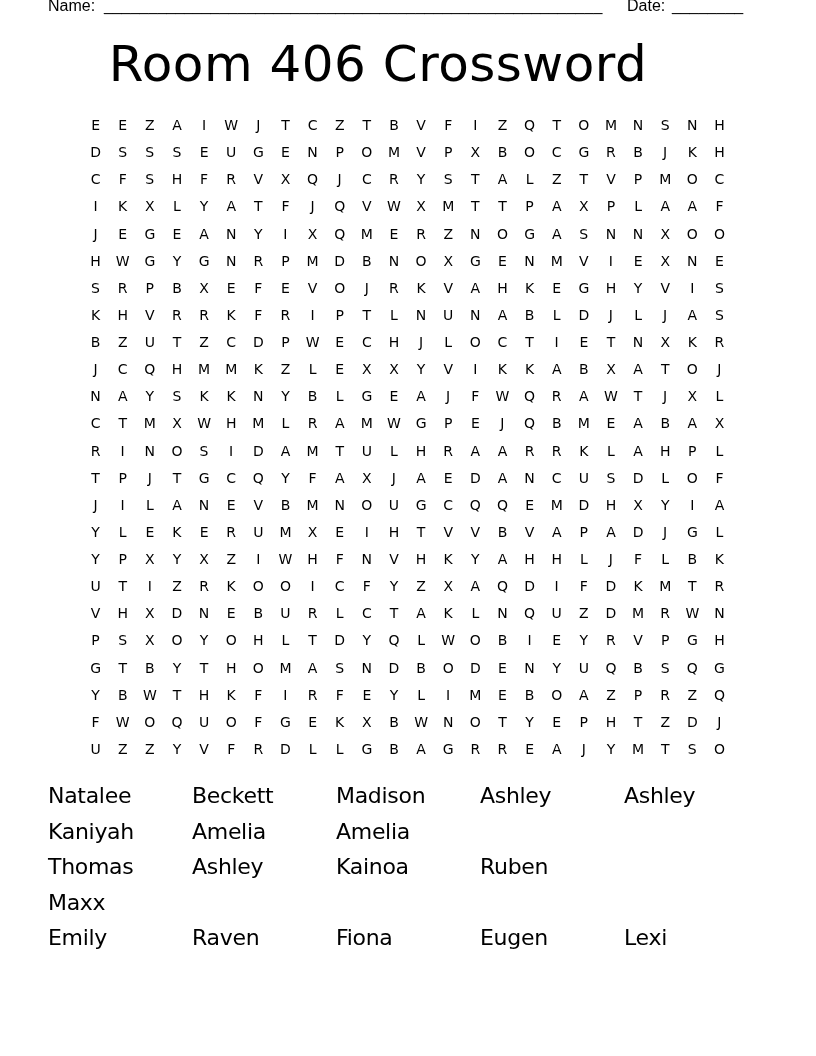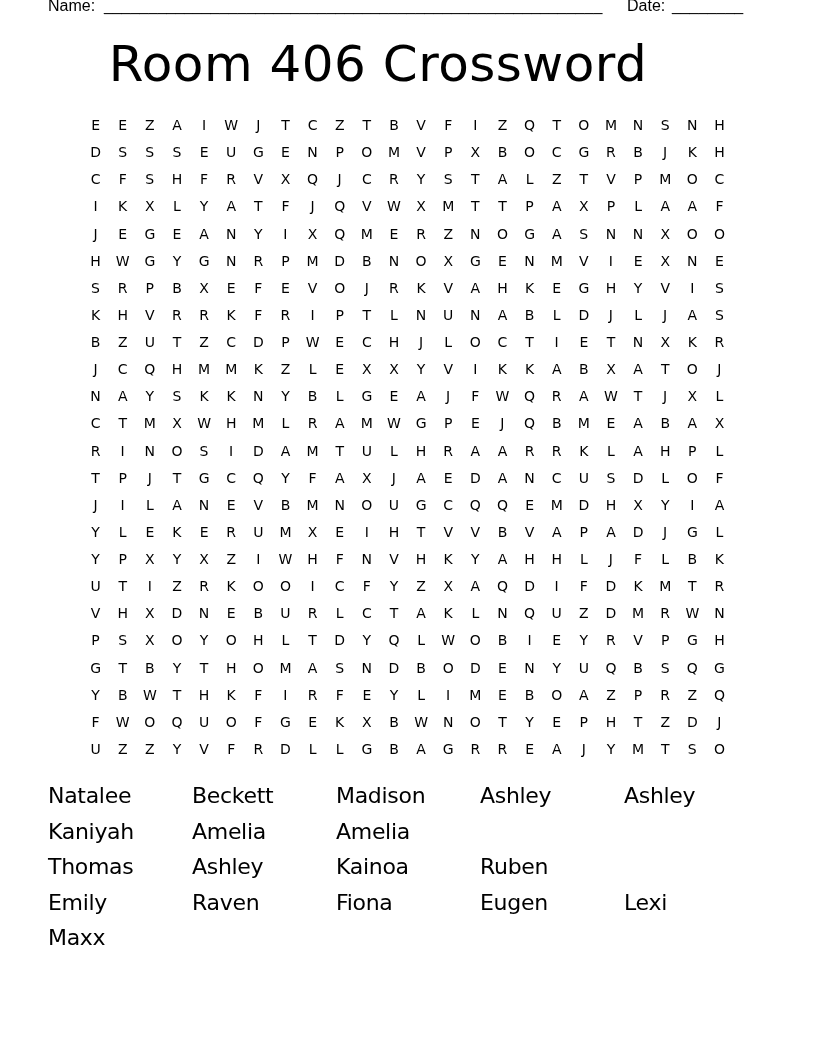--- a/index.html
+++ b/index.html
@@ -683,22 +683,22 @@
       <span class="word">Amelia</span>
       <span class="word">Amelia</span>
     </div>
     <div class="word-row">
       <span class="word">Thomas</span>
       <span class="word">Ashley</span>
       <span class="word">Kainoa</span>
       <span class="word">Ruben</span>
     </div>
     <div class="word-row">
+      <span class="word">Maxx</span>
+    </div>
+    <div class="word-row">
       <span class="word">Emily</span>
       <span class="word">Raven</span>
       <span class="word">Fiona</span>
       <span class="word">Eugen</span>
       <span class="word">Lexi</span>
     </div>
-    <div class="word-row">
-      <span class="word">Maxx</span>
-    </div>
   </div>
 
 </body></html>

